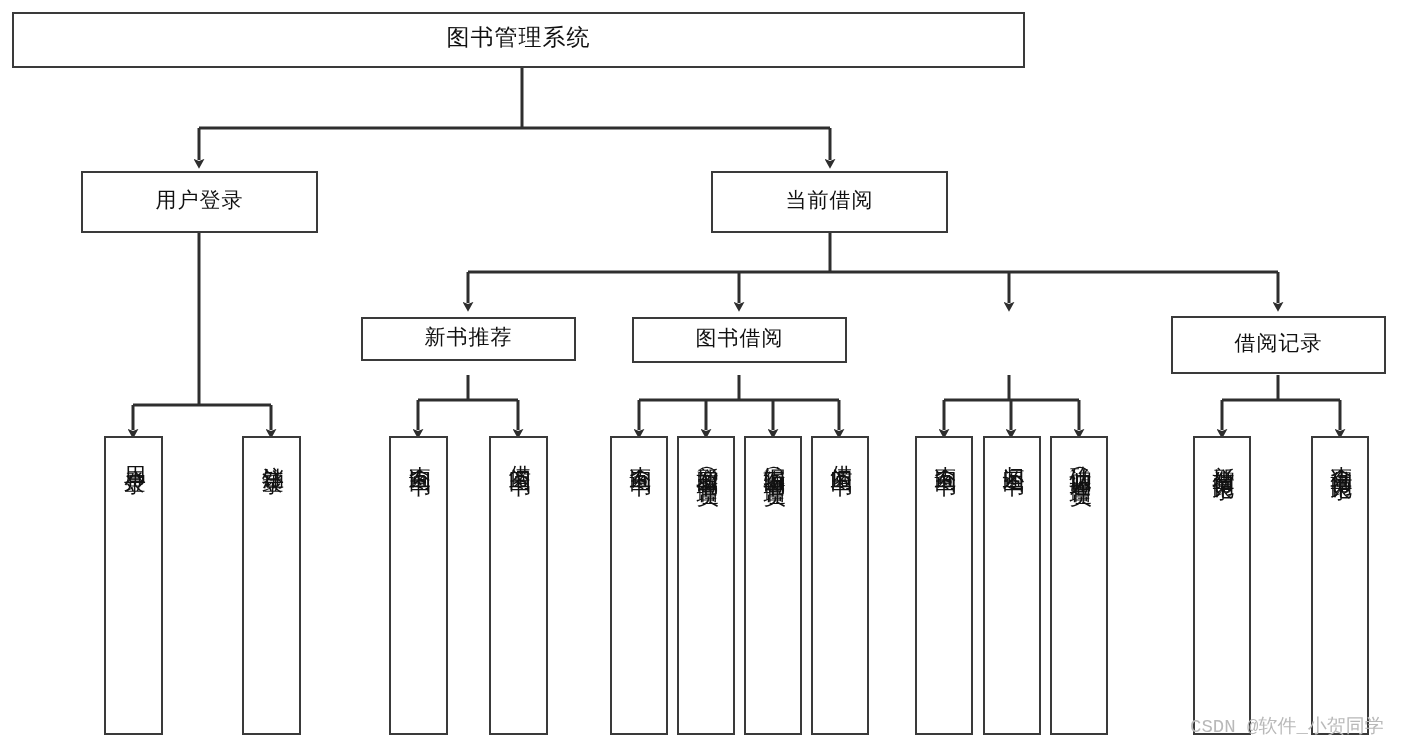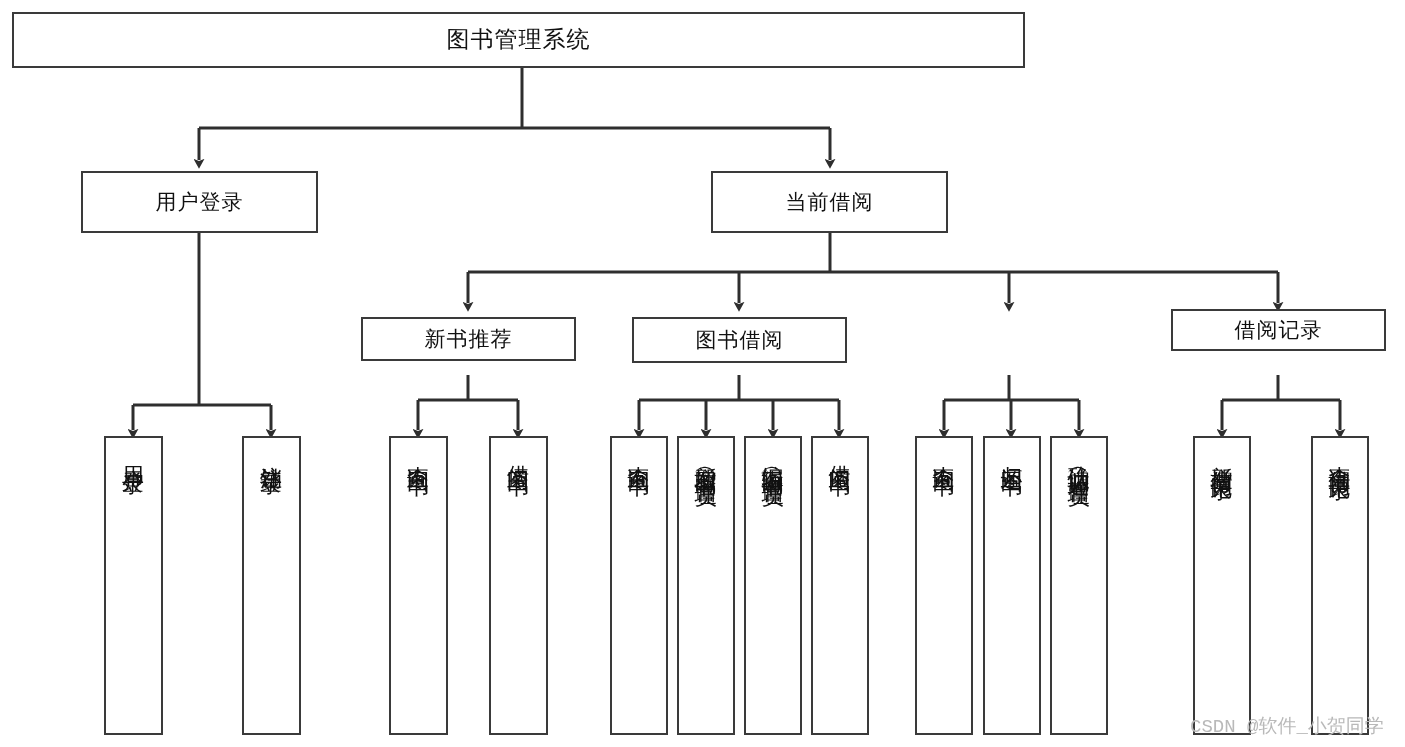--- a/index.html
+++ b/index.html
@@ -21,20 +21,21 @@
     justify-content:center;
     overflow:hidden;
   }
   .node .label{
     font-size:21px;
     line-height:1.18;
     letter-spacing:1px;
     color:#111;
     white-space:nowrap;
     text-align:center;
+    font-family:Liberation Mono, monospace;
   }
   .node.vertical{align-items:flex-start;padding-top:10px;}
   .node.vertical .label{
     writing-mode:vertical-rl;
     text-orientation:upright;
     font-size:22px;
     letter-spacing:3px;
     line-height:1.05;
     white-space:normal;
     max-height:285px;
@@ -116,21 +117,21 @@
   <div class="node" style="left:711px;top:171px;width:237px;height:62px;">
     <span class="label">当前借阅</span>
   </div>
 
   <div class="node" style="left:361px;top:317px;width:215px;height:44px;">
     <span class="label">新书推荐</span>
   </div>
   <div class="node" style="left:632px;top:317px;width:215px;height:46px;justify-content:center;">
     <span class="label">图书借阅</span>
   </div>
-  <div class="node" style="left:1171px;top:309px;width:215px;height:42px;justify-content:center;">
+  <div class="node" style="left:1171px;top:316px;width:215px;height:58px;justify-content:center;">
     <span class="label">借阅记录</span>
   </div>
 
   <div class="node vertical" style="left:104px;top:436px;width:59px;height:299px;">
     <span class="label">用户登录</span>
   </div>
   <div class="node vertical" style="left:242px;top:436px;width:59px;height:299px;">
     <span class="label">注销登录</span>
   </div>
 

